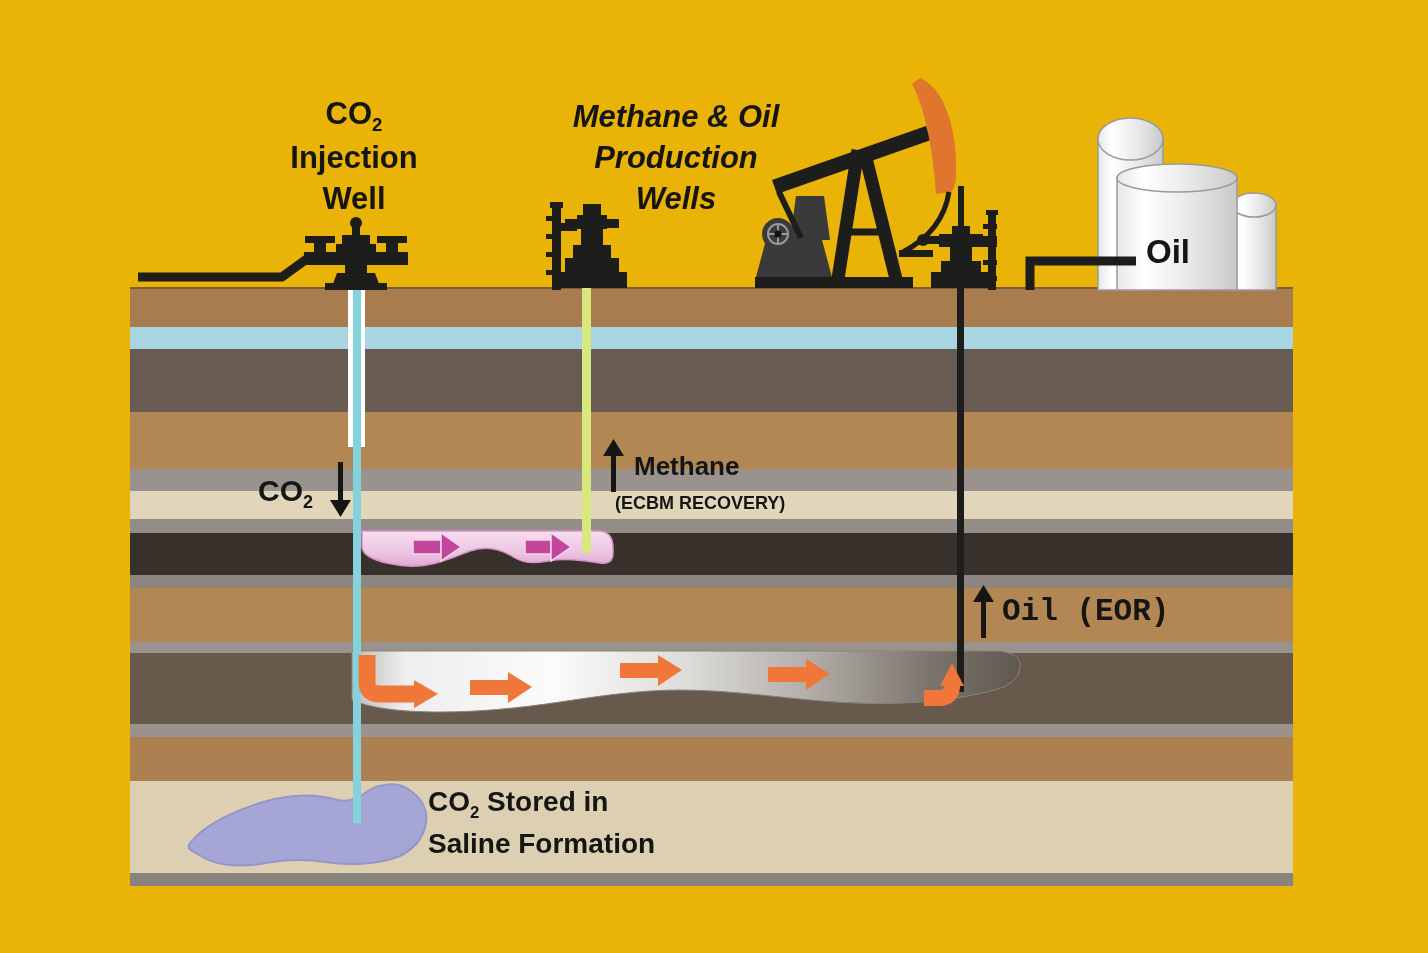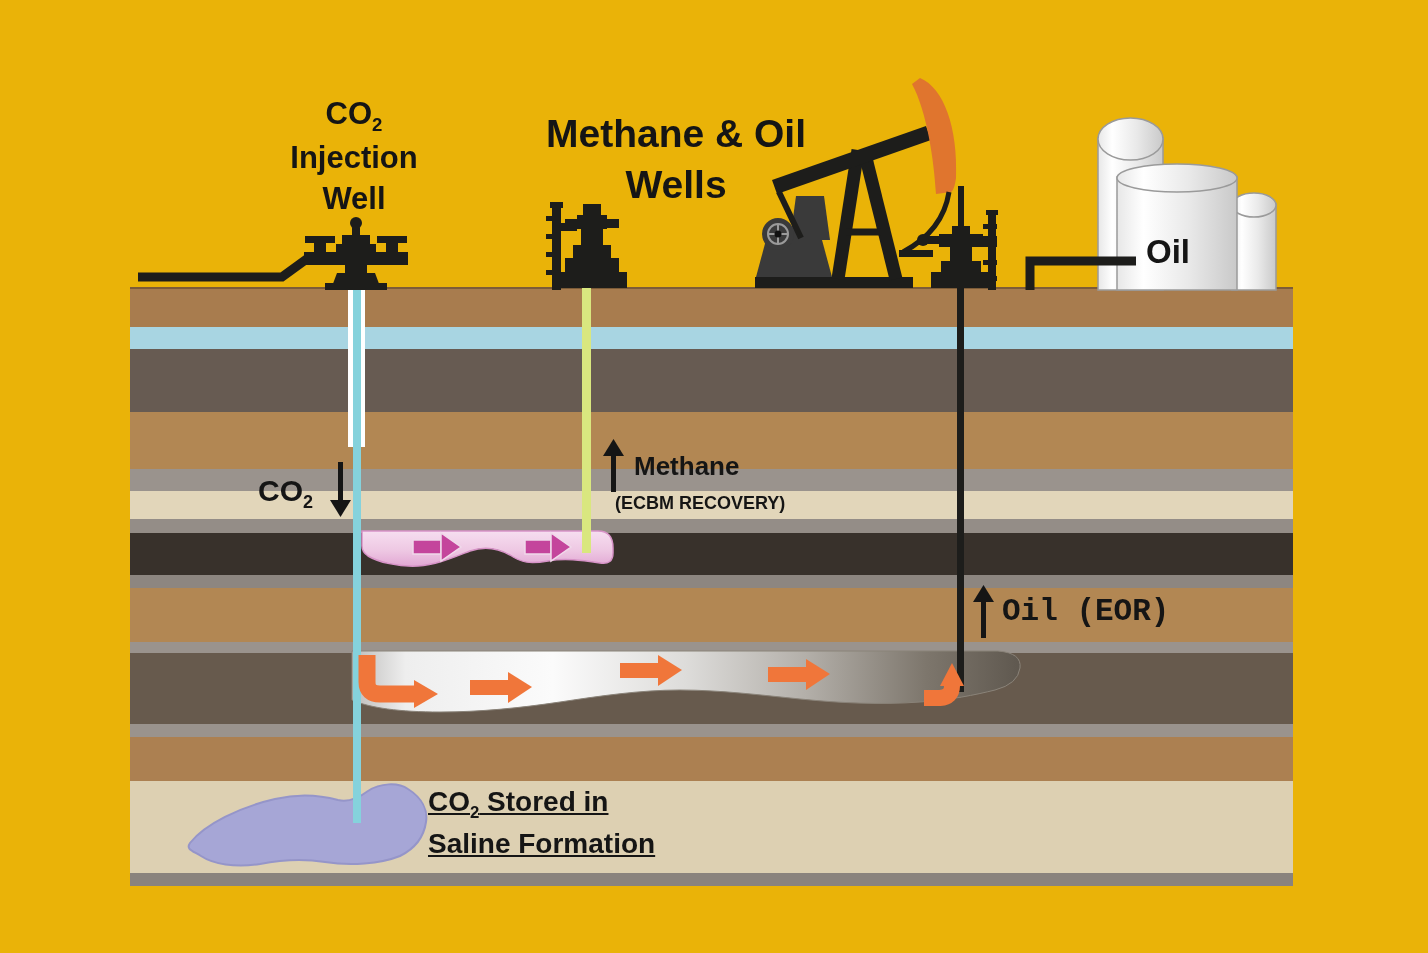--- a/index.html
+++ b/index.html
@@ -235,34 +235,35 @@
       <polyline points="1030,290 1030,261 1136,261" fill="none" stroke-width="9" stroke="#1d1d1b"></polyline>
     </g>
   </svg>
 
   <div class="lbl center" style="left:248px;top:94px;width:212px;font-size:31px;line-height:1.32;">
     <div><span>CO</span><sub>2</sub></div>
     <div>Injection</div>
     <div>Well</div>
   </div>
 
-  <div class="lbl center" style="left:536px;top:108px;width:280px;font-size:39px;line-height:1.32;">
+  <div class="lbl center" style="left:536px;top:97px;width:280px;font-size:31px;line-height:1.32;font-style:italic;">
     <div>Methane &amp; Oil</div>
+    <div>Production</div>
     <div>Wells</div>
   </div>
 
   <div class="lbl" style="left:1146px;top:233px;font-size:33px;">Oil</div>
 
   <div class="lbl" style="left:258px;top:474px;font-size:30px;">
     <span>CO</span><sub>2</sub>
   </div>
 
   <div class="lbl" style="left:634px;top:451px;font-size:26px;">Methane</div>
   <div class="lbl" style="left:615px;top:493px;font-size:18px;">(ECBM RECOVERY)</div>
 
   <div class="lbl" style="left:1002px;top:594px;font-size:31px;font-family:Liberation Mono, monospace;">Oil (EOR)</div>
 
-  <div class="lbl" style="left:428px;top:782px;font-size:28px;line-height:1.42;text-decoration:underline;">
+  <div class="lbl" style="left:428px;top:782px;font-size:28px;line-height:1.42;">
     <div><span>CO</span><sub>2</sub><span> Stored in</span></div>
     <div>Saline Formation</div>
   </div>
 
 </div>
 
 </body></html>

